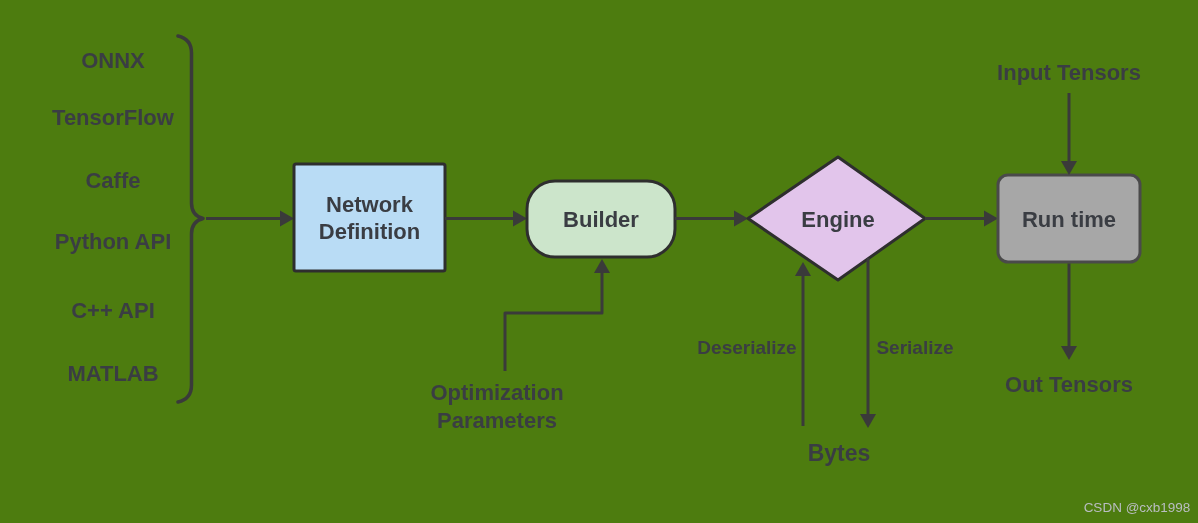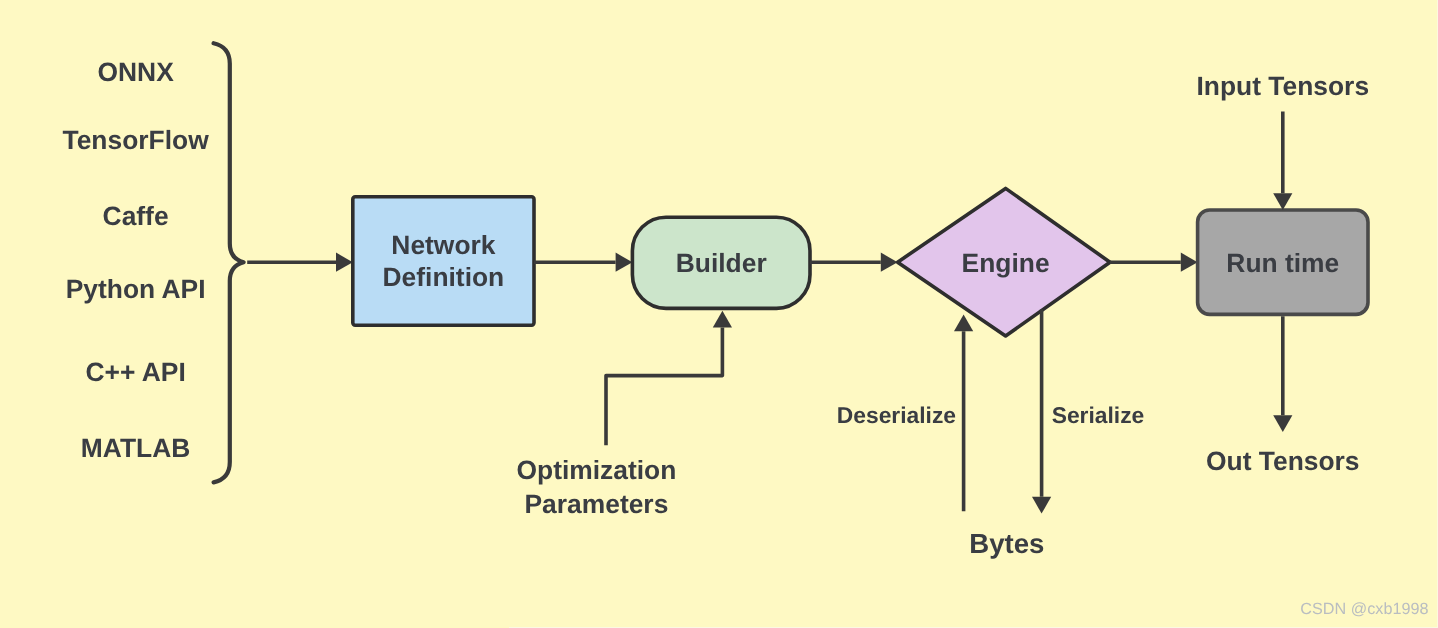--- a/index.html
+++ b/index.html
@@ -1,16 +1,16 @@
 <!DOCTYPE html>
 <html><head>
 <meta charset="utf-8">
 <style>
   html, body { margin:0; padding:0; background:#f8f8f8; }
-  .stage { position:relative; width:1198px; height:523px; background:#fef9c3; overflow:hidden; }
+  .stage { position:relative; width:1198px; height:523px; background:#4d7c0f; overflow:hidden; }
   svg { display:block; }
   .t {
     font-family:"Liberation Sans", sans-serif;
     font-weight:700;
     font-size:22px;
     fill:#3a3d43;
     text-anchor:middle;
     dominant-baseline:central;
   }
   .t-sm { font-size:19px; }

